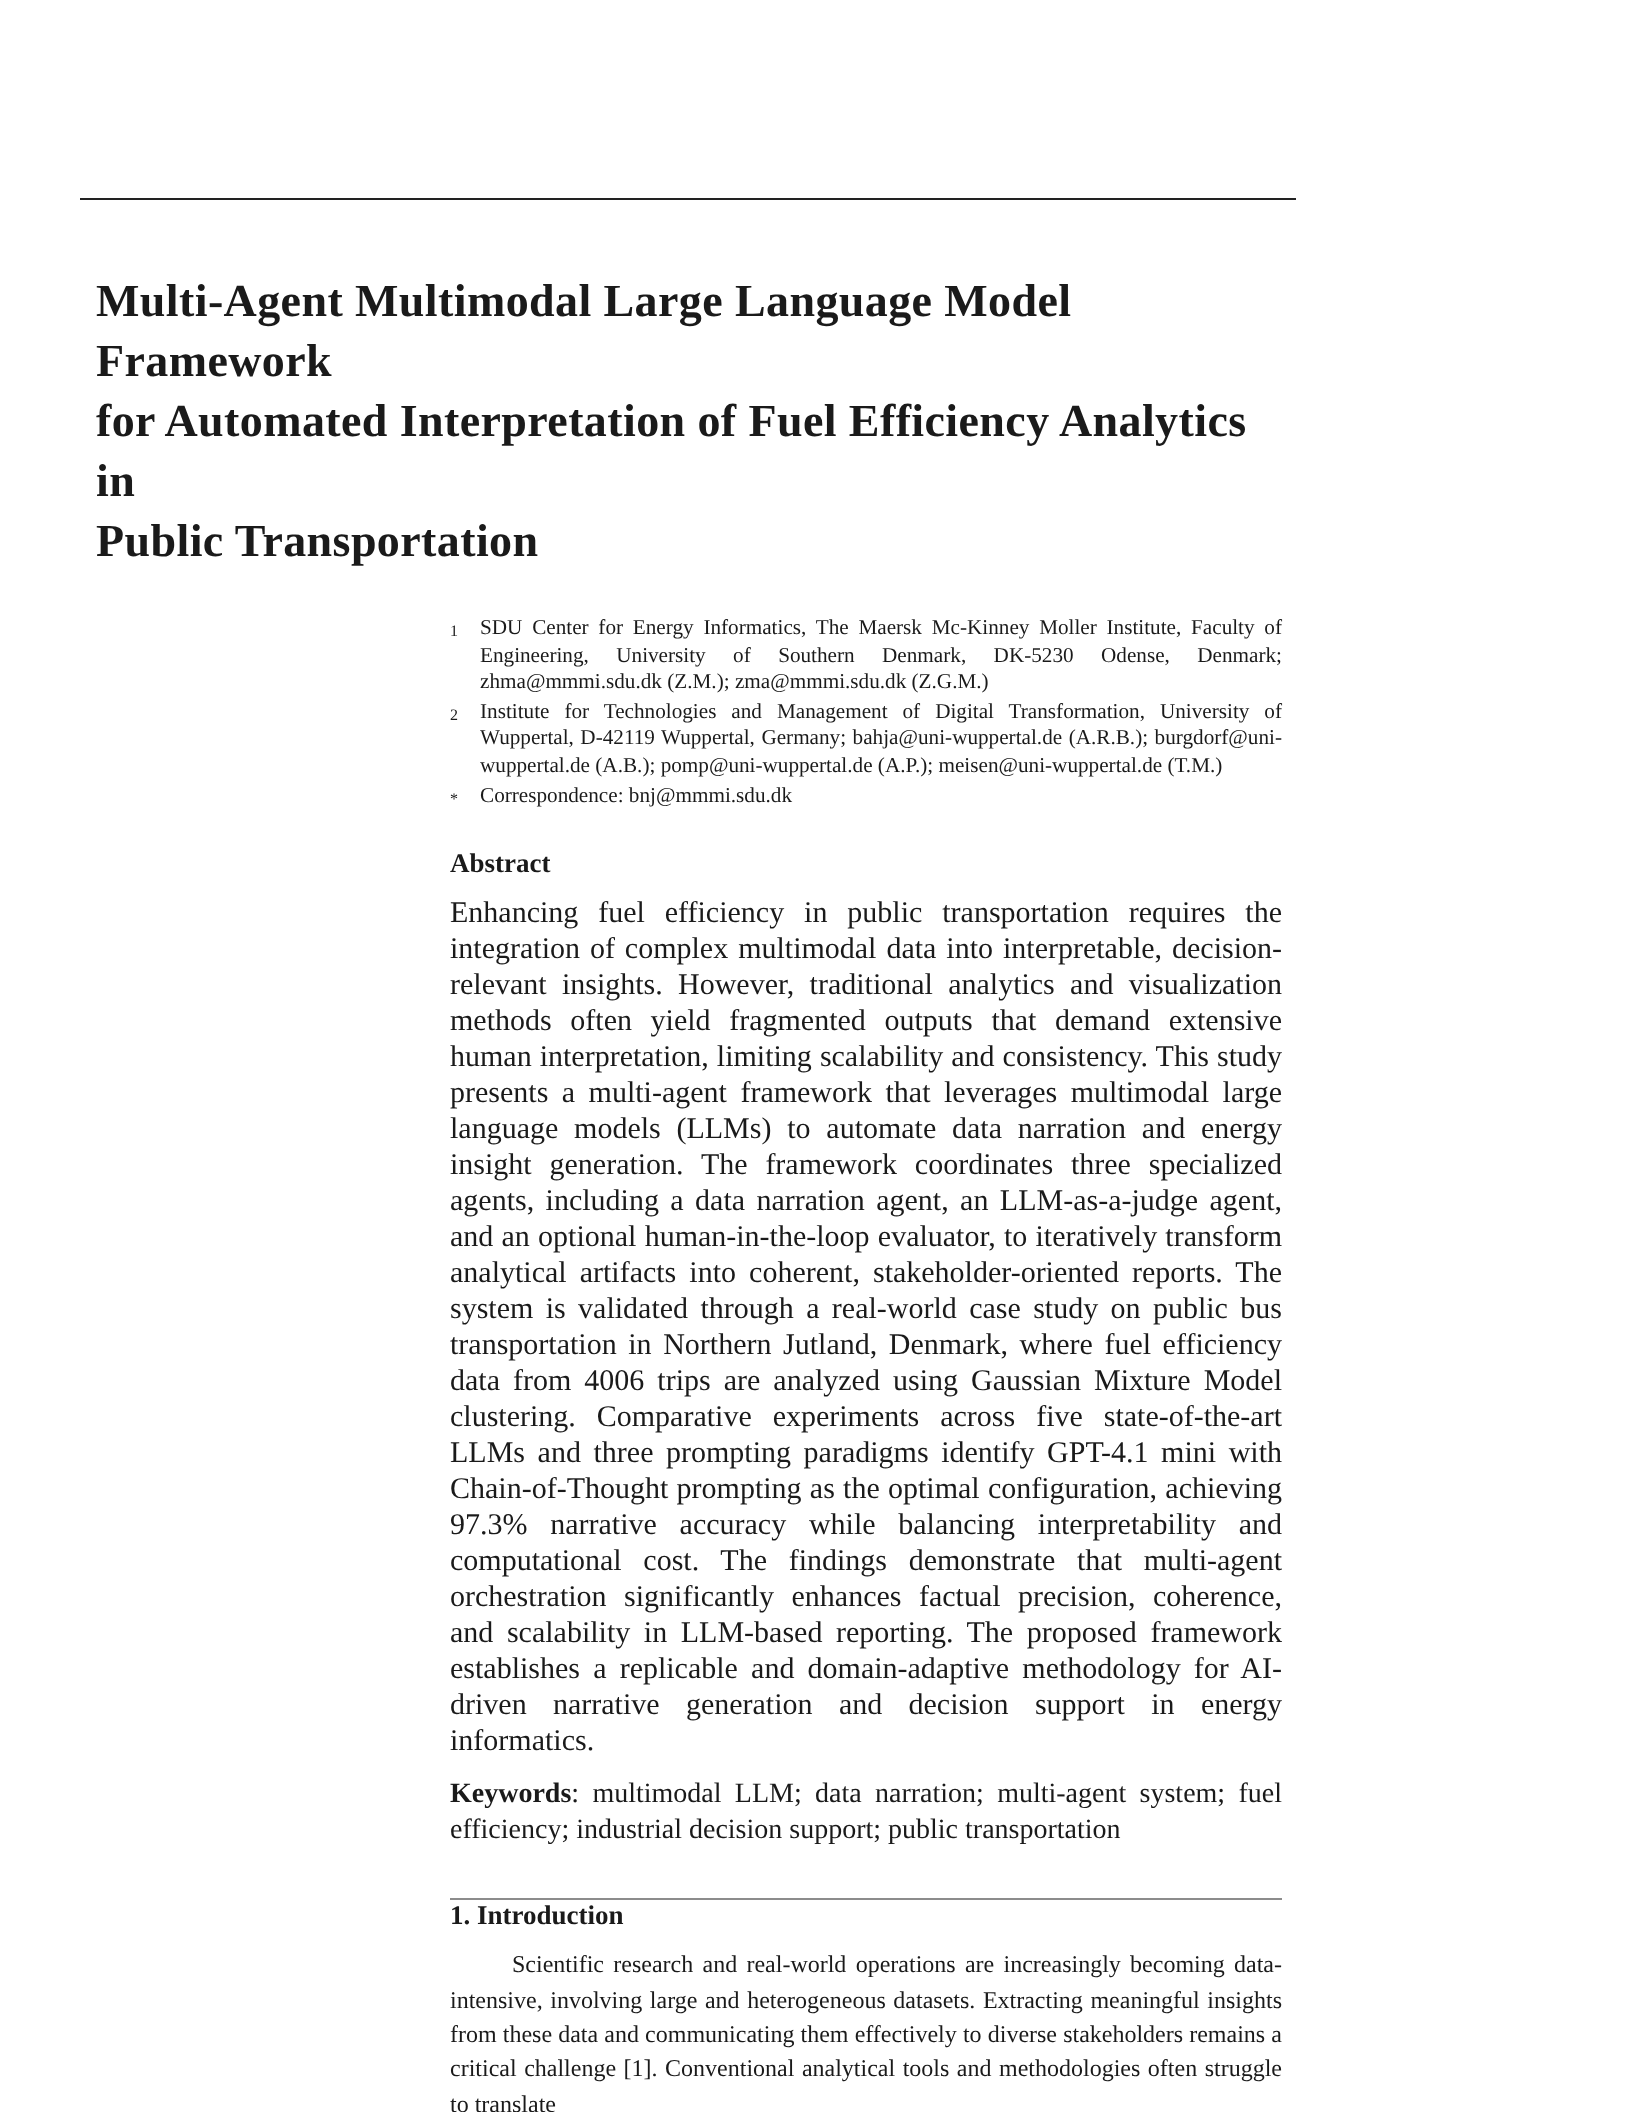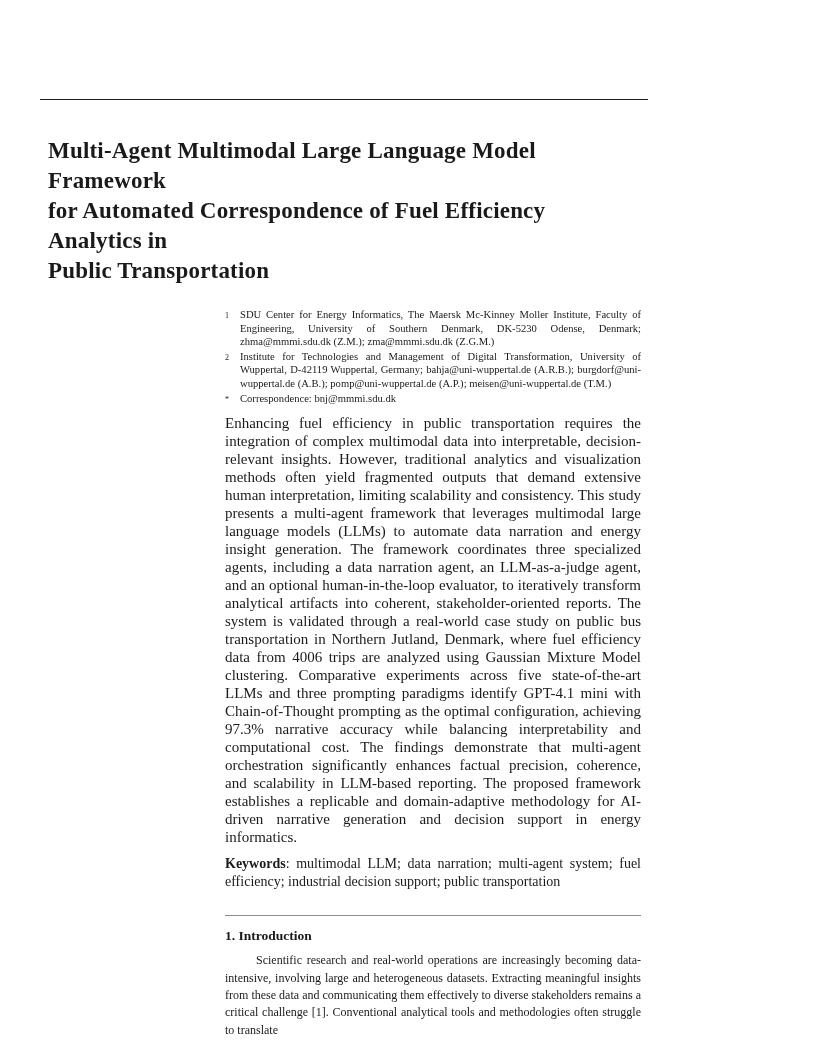--- a/index.html
+++ b/index.html
@@ -77,42 +77,42 @@
     line-height: 18px;
     text-align: justify;
   }
   .keywords .kw-label { font-weight: 700; }
   .section-rule {
     margin-top: 24px;
     border-top: 1px solid #8c8c8c;
     height: 0;
   }
   .section-heading {
-    margin: 12px 0 0 0;
+    margin: 0 0 0 0;
     font-size: 13.5px;
     font-weight: 700;
   }
   .body-par {
     margin: 8px 0 0 0;
     font-size: 12px;
     line-height: 17.4px;
     text-align: justify;
     text-indent: 31px;
   }
 </style>
 </head>
 <body>
 
 <div class="page">
 
   <div class="top-rule"></div>
 
   <h1 class="title">
     <span class="title-line">Multi-Agent Multimodal Large Language Model Framework</span>
-    <span class="title-line">for Automated Correspondence of Fuel Efficiency Analytics in</span>
+    <span class="title-line">for Automated Interpretation of Fuel Efficiency Analytics in</span>
     <span class="title-line">Public Transportation</span>
   </h1>
 
 
   <div class="right-col">
 
     <div class="affiliations">
       <div class="affil-row">
         <span class="affil-marker">1</span>
         <span class="affil-text">SDU Center for Energy Informatics, The Maersk Mc-Kinney Moller Institute, Faculty of Engineering, University of Southern Denmark, DK-5230 Odense, Denmark; zhma@mmmi.sdu.dk (Z.M.); zma@mmmi.sdu.dk (Z.G.M.)</span>
@@ -120,20 +120,21 @@
       <div class="affil-row">
         <span class="affil-marker">2</span>
         <span class="affil-text">Institute for Technologies and Management of Digital Transformation, University of Wuppertal, D-42119 Wuppertal, Germany; bahja@uni-wuppertal.de (A.R.B.); burgdorf@uni-wuppertal.de (A.B.); pomp@uni-wuppertal.de (A.P.); meisen@uni-wuppertal.de (T.M.)</span>
       </div>
       <div class="affil-row">
         <span class="affil-marker">*</span>
         <span class="affil-text">Correspondence: bnj@mmmi.sdu.dk</span>
       </div>
     </div>
 
+    <h2 class="abstract-heading">Abstract</h2>
     <p class="abstract-text">Enhancing fuel efficiency in public transportation requires the integration of complex multimodal data into interpretable, decision-relevant insights. However, traditional analytics and visualization methods often yield fragmented outputs that demand extensive human interpretation, limiting scalability and consistency. This study presents a multi-agent framework that leverages multimodal large language models (LLMs) to automate data narration and energy insight generation. The framework coordinates three specialized agents, including a data narration agent, an LLM-as-a-judge agent, and an optional human-in-the-loop evaluator, to iteratively transform analytical artifacts into coherent, stakeholder-oriented reports. The system is validated through a real-world case study on public bus transportation in Northern Jutland, Denmark, where fuel efficiency data from 4006 trips are analyzed using Gaussian Mixture Model clustering. Comparative experiments across five state-of-the-art LLMs and three prompting paradigms identify GPT-4.1 mini with Chain-of-Thought prompting as the optimal configuration, achieving 97.3% narrative accuracy while balancing interpretability and computational cost. The findings demonstrate that multi-agent orchestration significantly enhances factual precision, coherence, and scalability in LLM-based reporting. The proposed framework establishes a replicable and domain-adaptive methodology for AI-driven narrative generation and decision support in energy informatics.</p>
 
     <p class="keywords"><span class="kw-label">Keywords</span><span>: multimodal LLM; data narration; multi-agent system; fuel efficiency; industrial decision support; public transportation</span></p>
 
     <div class="section-rule"></div>
 
     <h2 class="section-heading">1. Introduction</h2>
     <p class="body-par">Scientific research and real-world operations are increasingly becoming data-intensive, involving large and heterogeneous datasets. Extracting meaningful insights from these data and communicating them effectively to diverse stakeholders remains a critical challenge [1]. Conventional analytical tools and methodologies often struggle to translate</p>
 
   </div>

